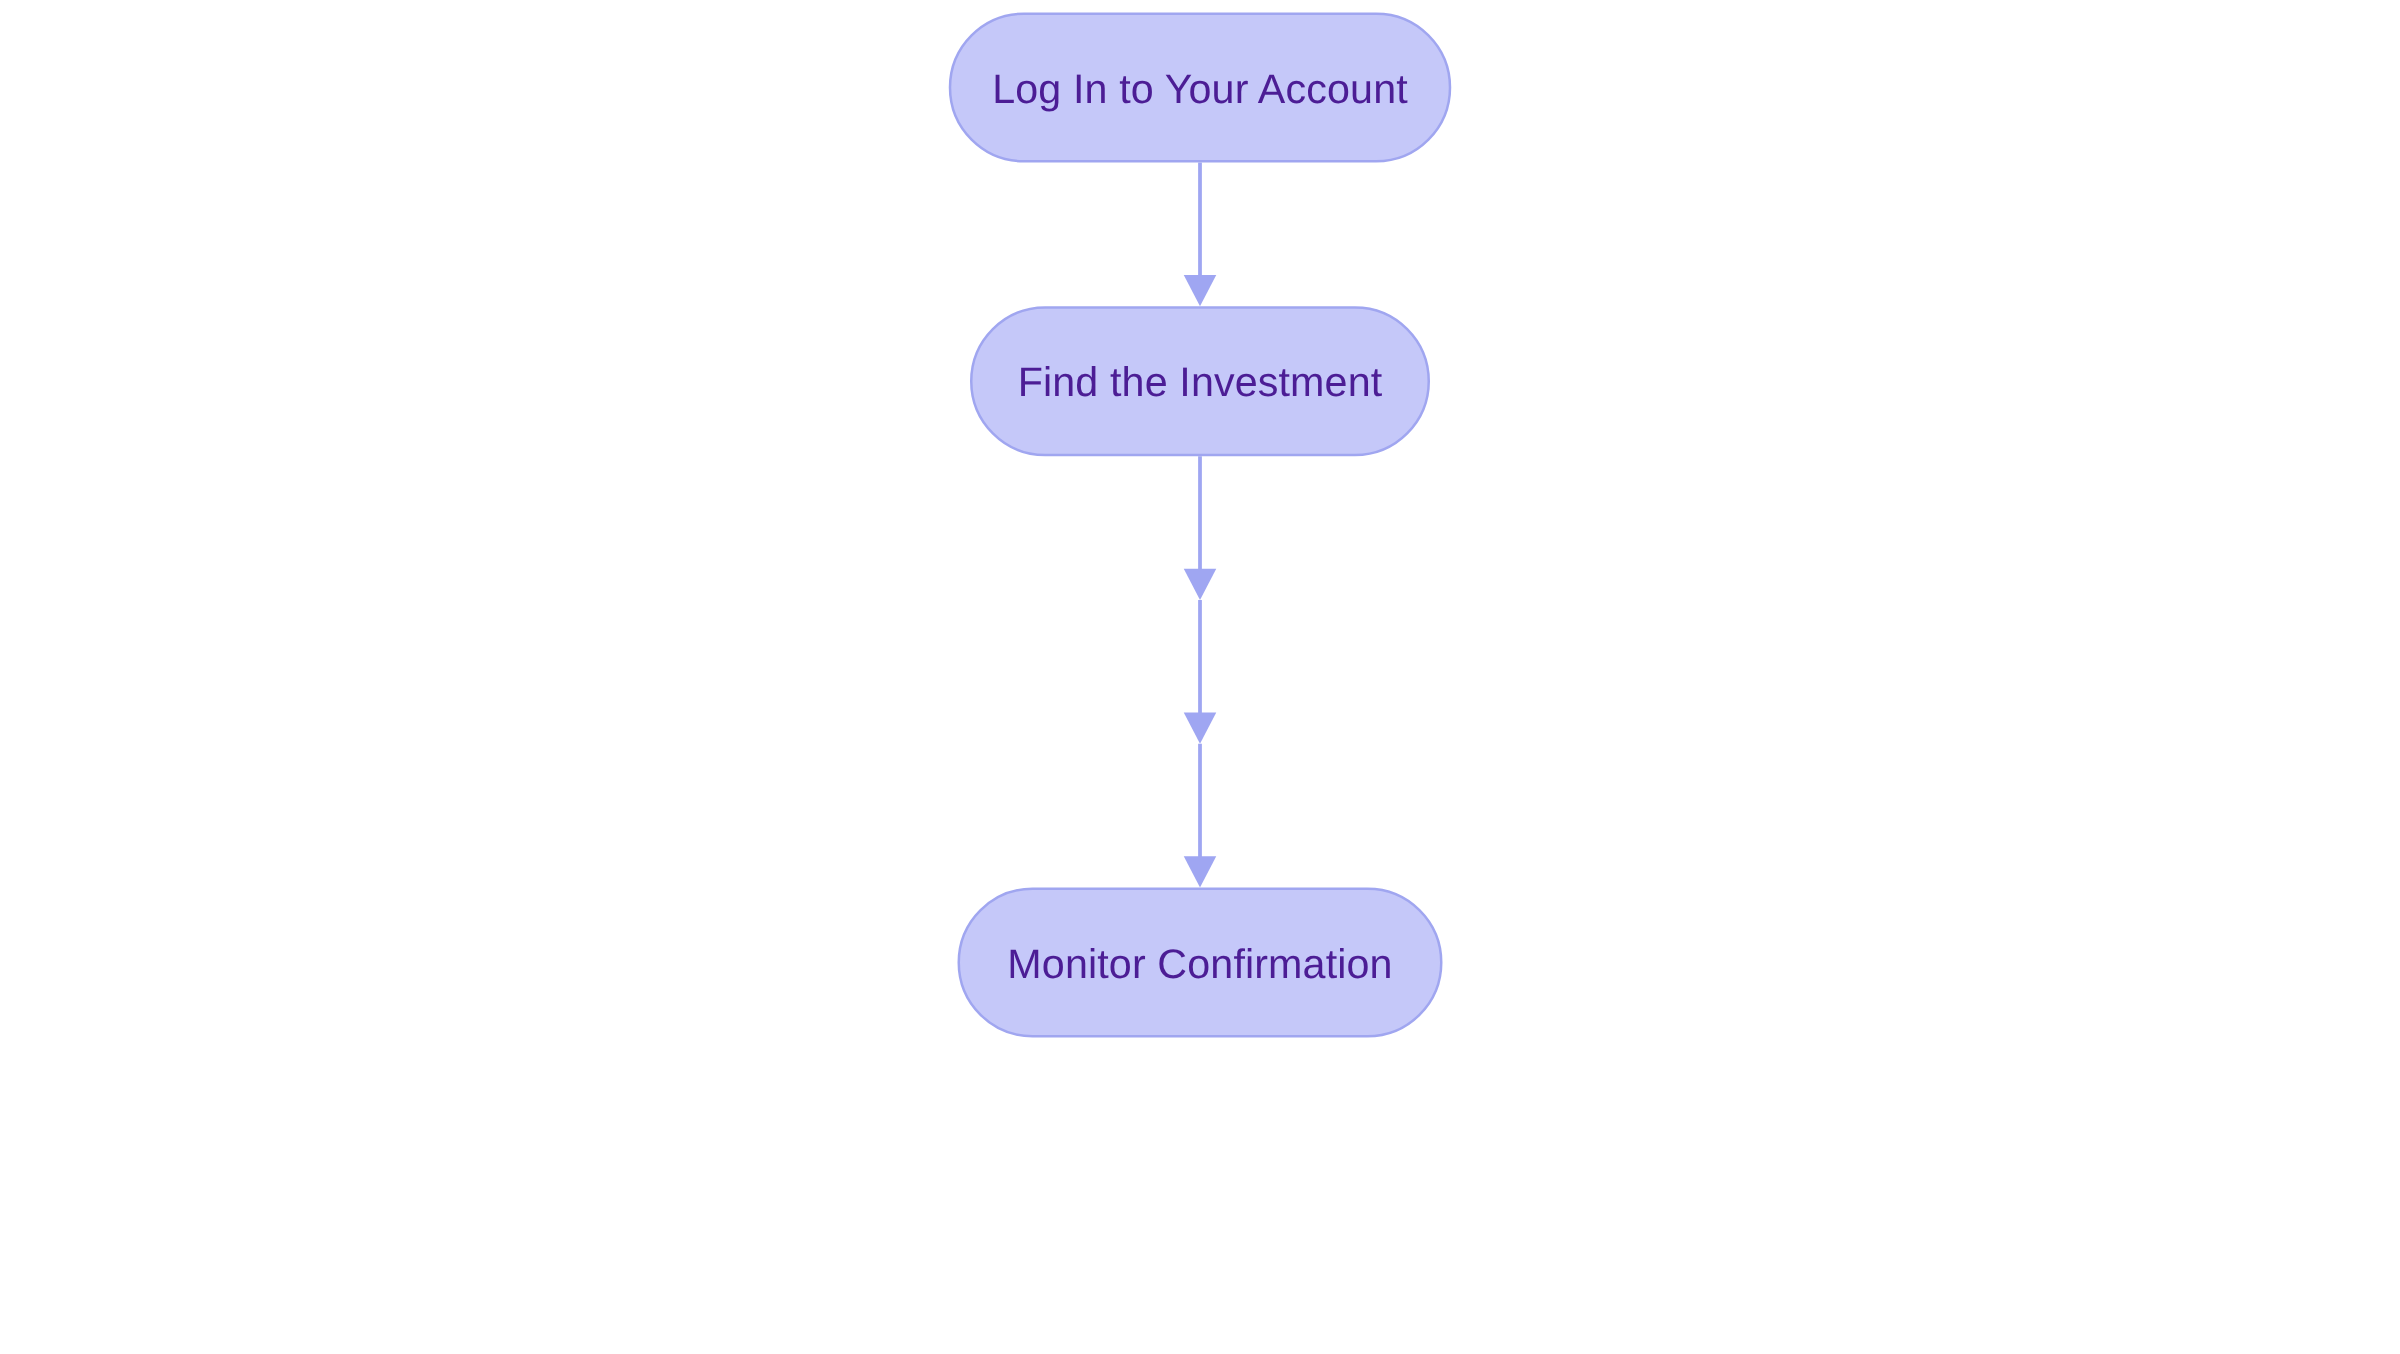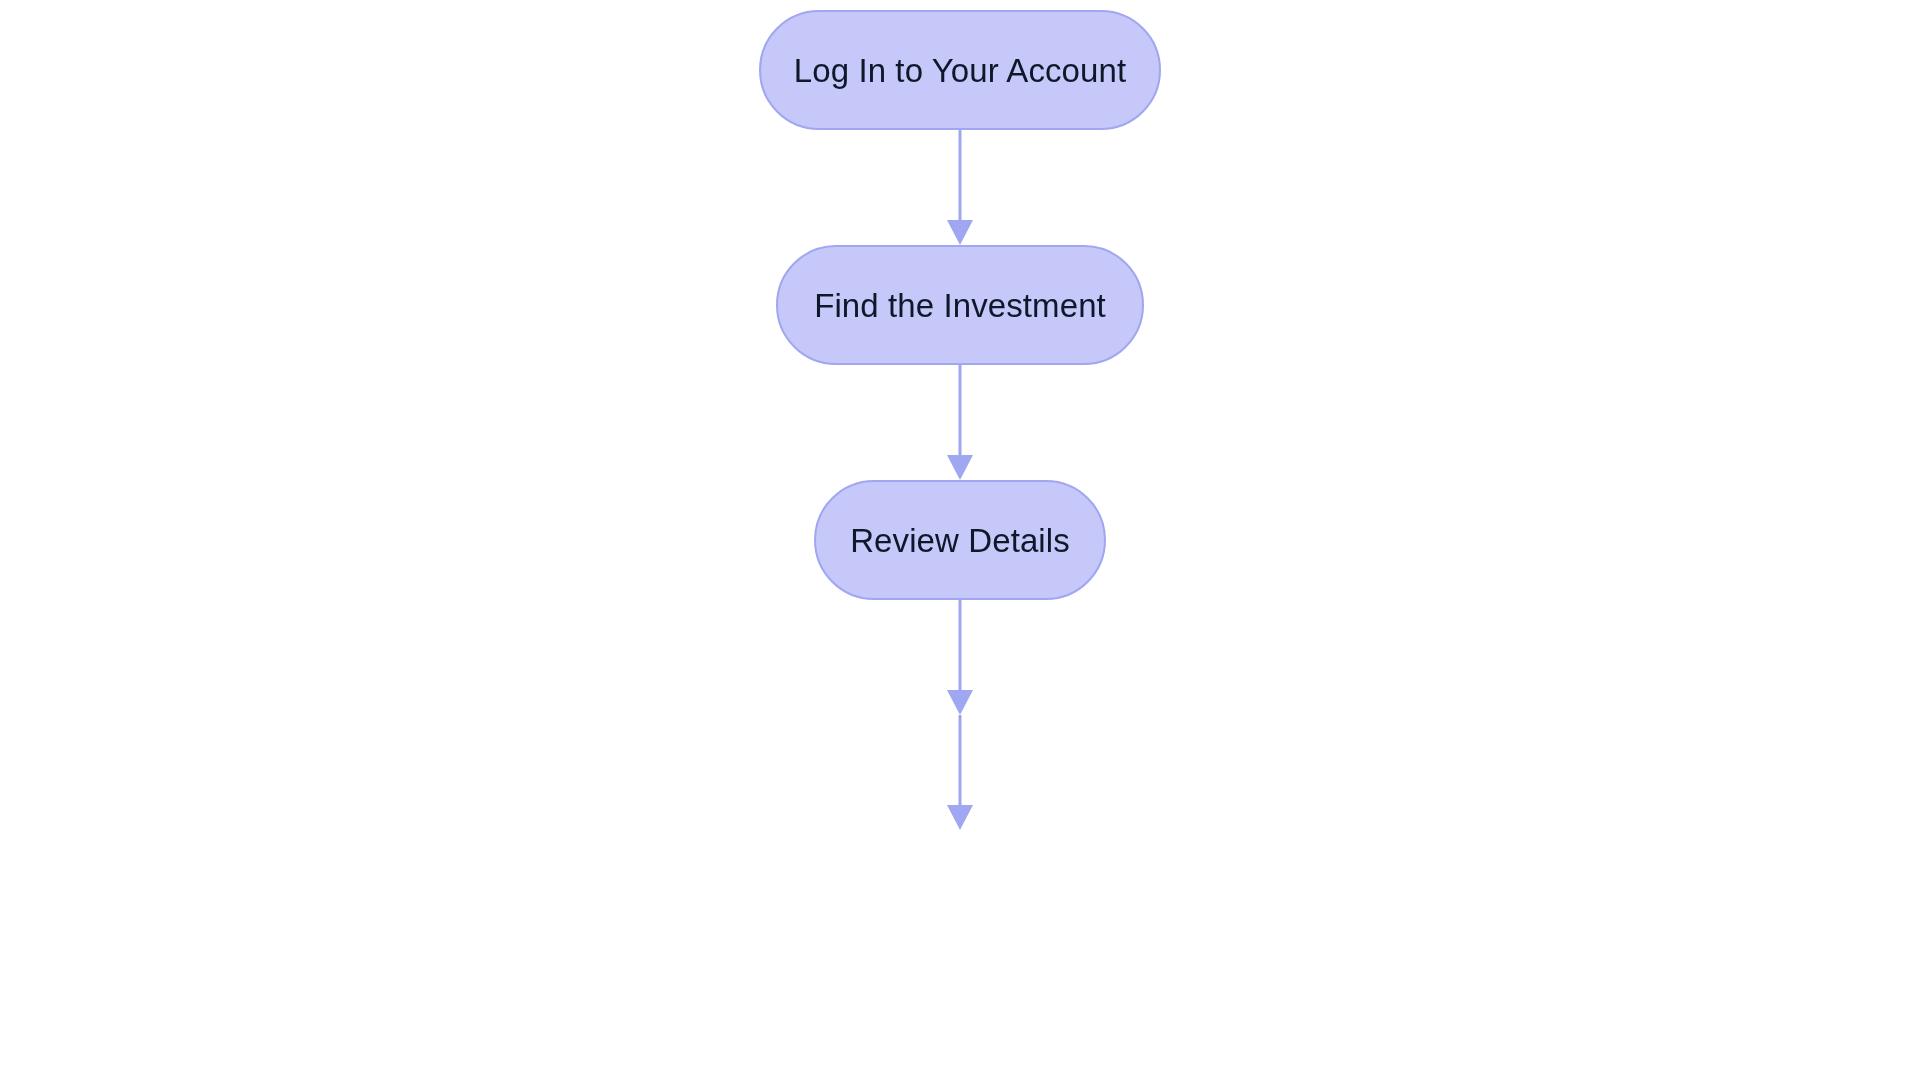--- a/index.html
+++ b/index.html
@@ -37,21 +37,21 @@
     align-items: center;
     justify-content: center;
     height: 120px;
     border-radius: 60px;
     background: #c5c8f9;
     border: 2px solid #a0a6f0;
     flex: 0 0 auto;
   }
 
   .node-label {
-    color: #0f172a;
+    color: #4c1d95;
     font-size: 33px;
     font-weight: 400;
     letter-spacing: 0.1px;
     line-height: 1;
     white-space: nowrap;
     font-family: "Liberation Sans", sans-serif;
   }
 
   .connector {
     position: relative;
@@ -110,30 +110,30 @@
 
     <div class="node node-w-1">
       <span class="node-label">Find the Investment</span>
     </div>
 
     <div class="connector">
       <div class="connector-line"></div>
       <div class="connector-head"></div>
     </div>
 
-    <div class="node node-w-2">
-      <span class="node-label">Review Details</span>
-    </div>
 
     <div class="connector">
       <div class="connector-line"></div>
       <div class="connector-head"></div>
     </div>
 
 
     <div class="connector">
       <div class="connector-line"></div>
       <div class="connector-head"></div>
     </div>
 
+    <div class="node node-w-4">
+      <span class="node-label">Monitor Confirmation</span>
+    </div>
 
   </div>
 </div>
 
 </body></html>

